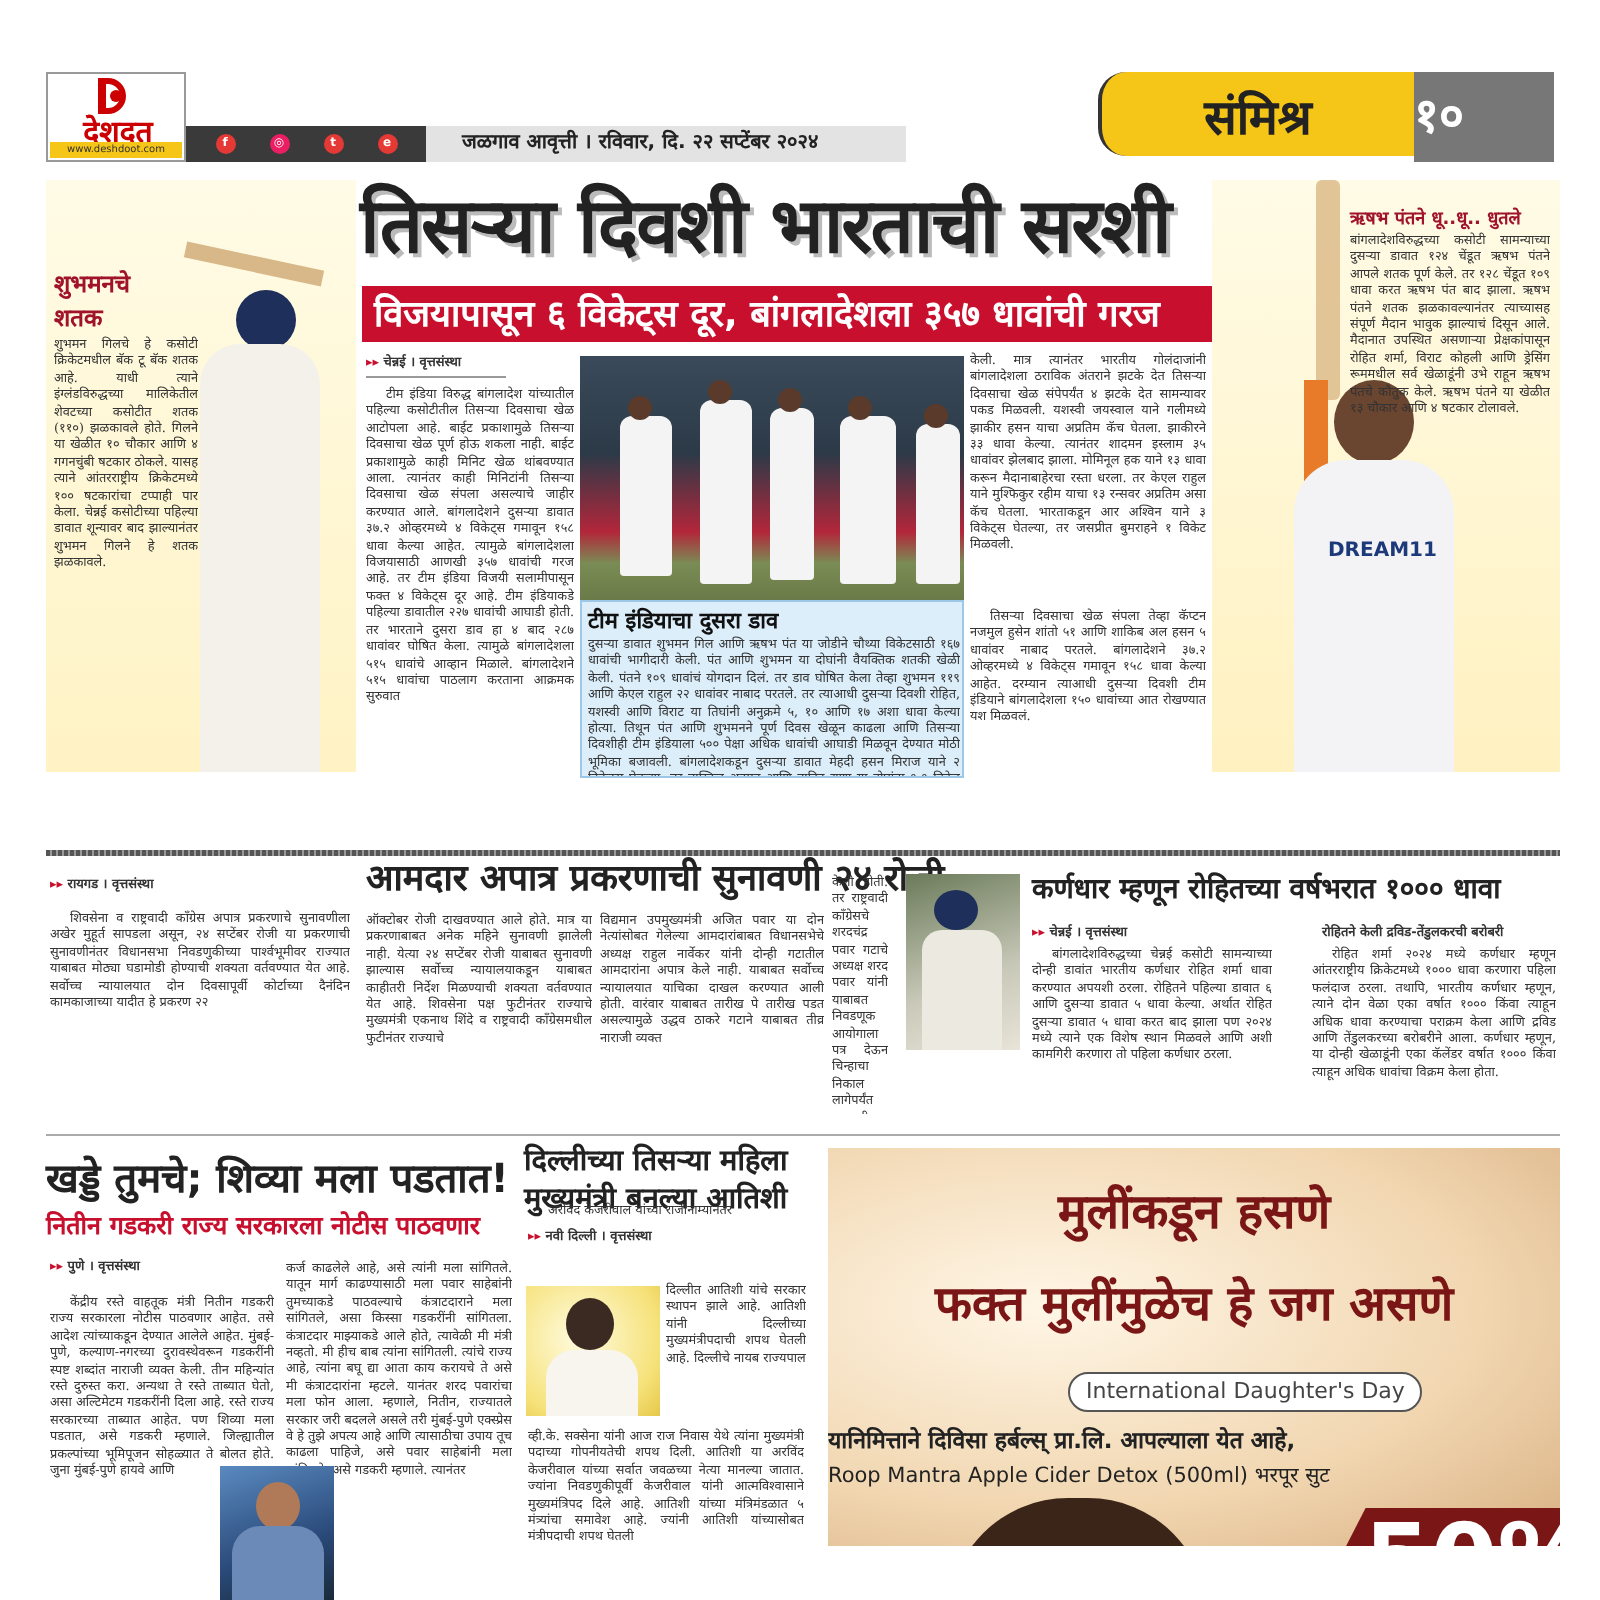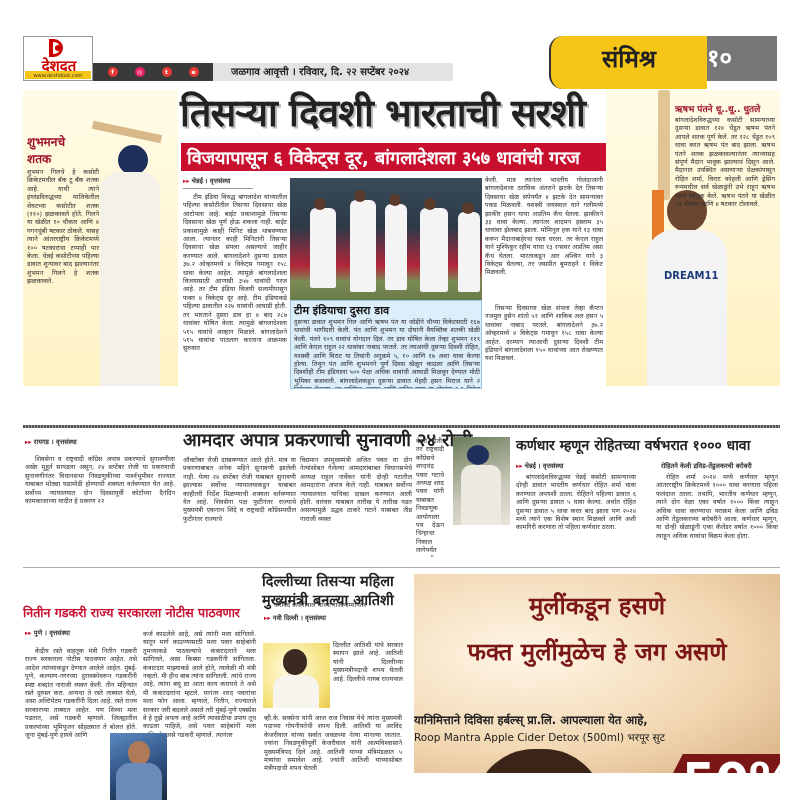--- a/index.html
+++ b/index.html
@@ -9,21 +9,21 @@
 .txt{font-size:6.4px;line-height:8.4px;color:#333;text-align:justify;overflow:hidden}
 
 .logo{left:23px;top:36px;width:70px;height:45px;border:1px solid #999;background:#fff}
 .logo .d{position:absolute;left:25px;top:2px;width:14px;height:18px;border:3px solid #c00;border-left:4px solid #c00;border-radius:0 9px 9px 0;font-size:0}
 .logo .dot{position:absolute;left:31px;top:8px;width:6px;height:6px;background:#c00;border-radius:50%}
 .logo .name{position:absolute;left:2px;top:18px;width:66px;text-align:center;color:#c00;font:bold 15px "DejaVu Sans",sans-serif}
 .logo .url{position:absolute;left:1px;bottom:1px;width:66px;height:8px;background:#f5c518;color:#333;font:5px "DejaVu Sans",sans-serif;text-align:center;line-height:8px}
 .socialbar{left:93px;top:63px;width:120px;height:18px;background:#3a3a3a;display:flex;justify-content:space-around;align-items:center;padding:0 6px}
 .soc{width:10px;height:10px;border-radius:50%;background:#e53935;color:#fff;font:bold 6px "DejaVu Sans",sans-serif;text-align:center;line-height:10px}
 .datebar{left:213px;top:63px;width:240px;height:18px;background:#e3e3e3;font:bold 10px "DejaVu Sans",sans-serif;line-height:18px;padding-left:18px;color:#222}
-.sec{left:549px;top:36px;width:158px;height:53px;background:#f5c518;border-radius:14px 0 0 14px;border-left:2px solid #333;text-align:center;font:bold 24px "DejaVu Serif",serif;line-height:45px;color:#222}
+.sec{left:549px;top:36px;width:158px;height:42px;background:#f5c518;border-radius:14px 0 0 14px;border-left:2px solid #333;text-align:center;font:bold 24px "DejaVu Serif",serif;line-height:45px;color:#222}
 .pgno{left:707px;top:36px;width:70px;height:45px;background:#777;color:#fff;text-align:left;font:bold 24px "DejaVu Sans",sans-serif;line-height:45px}
 
 .hl{left:180px;top:86px;width:430px;height:55px;font:bold 38px "DejaVu Sans",sans-serif;color:#222;text-shadow:2px 2px 0 #bbb;white-space:nowrap;letter-spacing:-1px;line-height:55px}
 .subhl{left:180px;top:142px;width:430px;height:30px;background:#c8102e;color:#fff;font:bold 18px "DejaVu Sans",sans-serif;line-height:30px;padding-left:6px;white-space:nowrap;overflow:hidden;border:1px solid #fff}
 
 .leftbg{left:23px;top:90px;width:155px;height:296px;background:linear-gradient(#fffbe6,#fff3c4)}
 .batter1{left:70px;top:110px;width:100px;height:276px}
 .lefthead{left:27px;top:134px;width:60px;font:bold 12px "DejaVu Sans",sans-serif;color:#a0142b;line-height:17px}
 .lefttxt{left:27px;top:168px;width:72px;height:218px}
 
@@ -172,20 +172,21 @@
     <div style="position:absolute;left:8px;top:28px;width:40px;height:60px;background:#ece9e0;border-radius:10px 10px 0 0"></div>
   </div>
   <div class="abs rhead">कर्णधार म्हणून रोहितच्या वर्षभरात १००० धावा</div>
   <div class="abs dateline rdl"><span class="arr">▸▸ </span><span>चेन्नई । वृत्तसंस्था</span></div>
   <div class="abs txt rc1" style="text-indent:10px">बांगलादेशविरुद्धच्या चेन्नई कसोटी सामन्याच्या दोन्ही डावांत भारतीय कर्णधार रोहित शर्मा धावा करण्यात अपयशी ठरला. रोहितने पहिल्या डावात ६ आणि दुसऱ्या डावात ५ धावा केल्या. अर्थात रोहित दुसऱ्या डावात ५ धावा करत बाद झाला पण २०२४ मध्ये त्याने एक विशेष स्थान मिळवले आणि अशी कामगिरी करणारा तो पहिला कर्णधार ठरला.</div>
   <div class="abs rsub">रोहितने केली द्रविड-तेंडुलकरची बरोबरी</div>
   <div class="abs txt rc2" style="text-indent:10px">रोहित शर्मा २०२४ मध्ये कर्णधार म्हणून आंतरराष्ट्रीय क्रिकेटमध्ये १००० धावा करणारा पहिला फलंदाज ठरला. तथापि, भारतीय कर्णधार म्हणून, त्याने दोन वेळा एका वर्षात १००० किंवा त्याहून अधिक धावा करण्याचा पराक्रम केला आणि द्रविड आणि तेंडुलकरच्या बरोबरीने आला. कर्णधार म्हणून, या दोन्ही खेळाडूंनी एका कॅलेंडर वर्षात १००० किंवा त्याहून अधिक धावांचा विक्रम केला होता.</div>
 
   <div class="abs div2"></div>
 
+  <div class="abs ghead">खड्डे तुमचे; शिव्या मला पडतात!</div>
   <div class="abs gsub">नितीन गडकरी राज्य सरकारला नोटीस पाठवणार</div>
   <div class="abs dateline gdl"><span class="arr">▸▸ </span><span>पुणे । वृत्तसंस्था</span></div>
   <div class="abs txt gc1" style="text-indent:10px">केंद्रीय रस्ते वाहतूक मंत्री नितीन गडकरी राज्य सरकारला नोटीस पाठवणार आहेत. तसे आदेश त्यांच्याकडून देण्यात आलेले आहेत. मुंबई-पुणे, कल्याण-नगरच्या दुरावस्थेवरून गडकरींनी स्पष्ट शब्दांत नाराजी व्यक्त केली. तीन महिन्यांत रस्ते दुरुस्त करा. अन्यथा ते रस्ते ताब्यात घेतो, असा अल्टिमेटम गडकरींनी दिला आहे. रस्ते राज्य सरकारच्या ताब्यात आहेत. पण शिव्या मला पडतात, असे गडकरी म्हणाले. जिल्ह्यातील प्रकल्पांच्या भूमिपूजन सोहळ्यात ते बोलत होते. जुना मुंबई-पुणे हायवे आणि</div>
   <div class="abs txt gc2">कर्ज काढलेले आहे, असे त्यांनी मला सांगितले. यातून मार्ग काढण्यासाठी मला पवार साहेबांनी तुमच्याकडे पाठवल्याचे कंत्राटदाराने मला सांगितले, असा किस्सा गडकरींनी सांगितला. कंत्राटदार माझ्याकडे आले होते, त्यावेळी मी मंत्री नव्हतो. मी हीच बाब त्यांना सांगितली. त्यांचे राज्य आहे, त्यांना बघू द्या आता काय करायचे ते असे मी कंत्राटदारांना म्हटले. यानंतर शरद पवारांचा मला फोन आला. म्हणाले, नितीन, राज्यातले सरकार जरी बदलले असले तरी मुंबई-पुणे एक्स्प्रेस वे हे तुझे अपत्य आहे आणि त्यासाठीचा उपाय तूच काढला पाहिजे, असे पवार साहेबांनी मला सांगितले, असे गडकरी म्हणाले. त्यानंतर</div>
   <div class="abs gphoto">
     <div style="position:absolute;left:18px;top:8px;width:22px;height:24px;border-radius:50%;background:#b07a58"></div>
     <div style="position:absolute;left:6px;top:30px;width:46px;height:37px;background:#6c8ab8;border-radius:14px 14px 0 0"></div>
   </div>
 
   <div class="abs ahead">दिल्लीच्या तिसऱ्या महिला मुख्यमंत्री बनल्या आतिशी</div>
@@ -194,20 +195,21 @@
   <div class="abs aphoto">
     <div style="position:absolute;left:20px;top:6px;width:24px;height:26px;border-radius:50%;background:#3a2a22"></div>
     <div style="position:absolute;left:10px;top:32px;width:46px;height:33px;background:#f7f5ee;border-radius:14px 14px 0 0"></div>
   </div>
   <div class="abs txt aright">दिल्लीत आतिशी यांचे सरकार स्थापन झाले आहे. आतिशी यांनी दिल्लीच्या मुख्यमंत्रीपदाची शपथ घेतली आहे. दिल्लीचे नायब राज्यपाल</div>
   <div class="abs txt abot">व्ही.के. सक्सेना यांनी आज राज निवास येथे त्यांना मुख्यमंत्री पदाच्या गोपनीयतेची शपथ दिली. आतिशी या अरविंद केजरीवाल यांच्या सर्वात जवळच्या नेत्या मानल्या जातात. ज्यांना निवडणुकीपूर्वी केजरीवाल यांनी आत्मविश्वासाने मुख्यमंत्रिपद दिले आहे. आतिशी यांच्या मंत्रिमंडळात ५ मंत्र्यांचा समावेश आहे. ज्यांनी आतिशी यांच्यासोबत मंत्रीपदाची शपथ घेतली</div>
 
   <div class="abs ad">
     <div class="ad1" style="top:14px">मुलींकडून हसणे</div>
     <div class="ad1" style="top:60px;font-size:24px">फक्त मुलींमुळेच हे जग असणे</div>
+    <div class="adpill">International Daughter's Day</div>
     <div class="ad2" style="top:138px;font:bold 11.5px 'DejaVu Sans',sans-serif">यानिमित्ताने दिविसा हर्बल्स् प्रा.लि. आपल्याला येत आहे,</div>
     <div class="ad2" style="top:156px;font:10.5px 'DejaVu Sans',sans-serif">Roop Mantra Apple Cider Detox (500ml) भरपूर सुट</div>
     <div class="adhair"></div>
     <div class="adoff">
         <span>50%</span>
       </div>
   </div>
 </div>
 
 </body></html>

